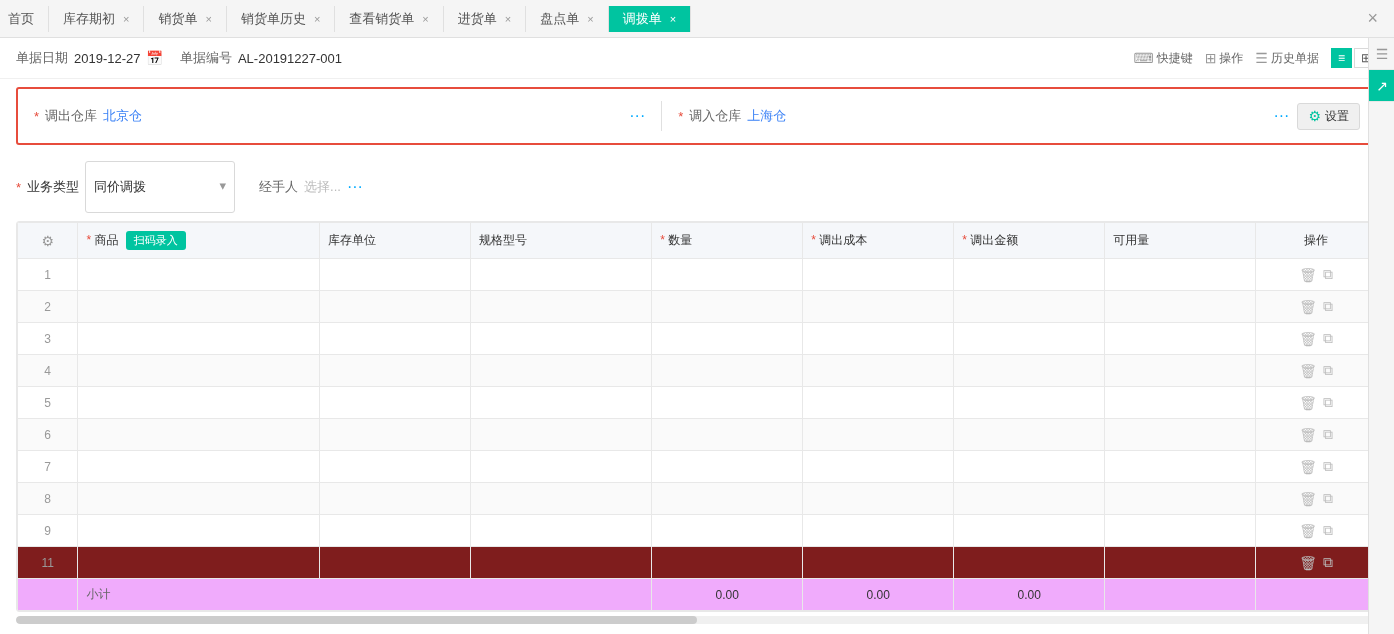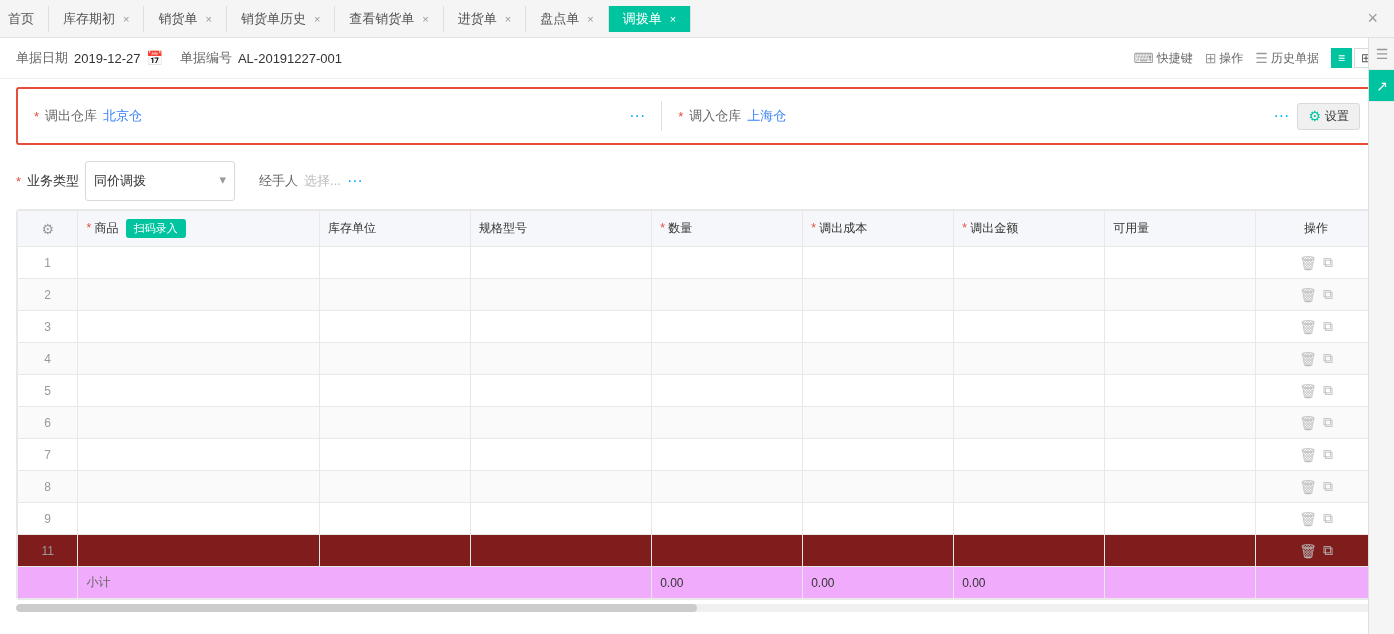--- a/index.html
+++ b/index.html
@@ -125,21 +125,21 @@
       gap: 24px;
     }
     .biz-field {
       display: flex; align-items: center; gap: 6px;
     }
     .biz-field .required { color: #e74c3c; }
     .biz-field .select-wrap {
       display: flex; align-items: flex-start; gap: 4px;
       border: 1px solid #d9d9d9;
       border-radius: 3px;
-      padding: 10px 8px;
+      padding: 16px 8px;
       min-width: 150px;
       cursor: pointer;
     }
     .biz-field .select-wrap .arrow { color: #999; margin-left: auto; }
     .person-field {
       display: flex; align-items: center; gap: 6px;
     }
     .person-field label { color: #666; }
     .person-field .placeholder { color: #bbb; }
     .person-field .more-btn { color: #00aaff; cursor: pointer; font-size: 16px; }
@@ -182,21 +182,21 @@
     table tbody tr { height: 32px; }
     table tbody tr:nth-child(even) { background: #fafafa; }
     table tbody tr:last-child { background: #fff8f0; }
     table tbody td {
       border: 1px solid #e8e8e8;
       padding: 4px 8px;
       color: #333;
     }
     table tbody td.col-seq { text-align: center; color: #999; }
     table tbody td.col-total-label { text-align: left; color: #666; font-weight: 500; }
-    table tbody td.col-value { text-align: left; color: #333; }
+    table tbody td.col-value { text-align: center; color: #333; }
 
     .scan-btn {
       background: #00c4a0;
       color: #fff;
       border: none;
       border-radius: 3px;
       padding: 2px 8px;
       font-size: 11px;
       cursor: pointer;
       margin-left: 4px;

